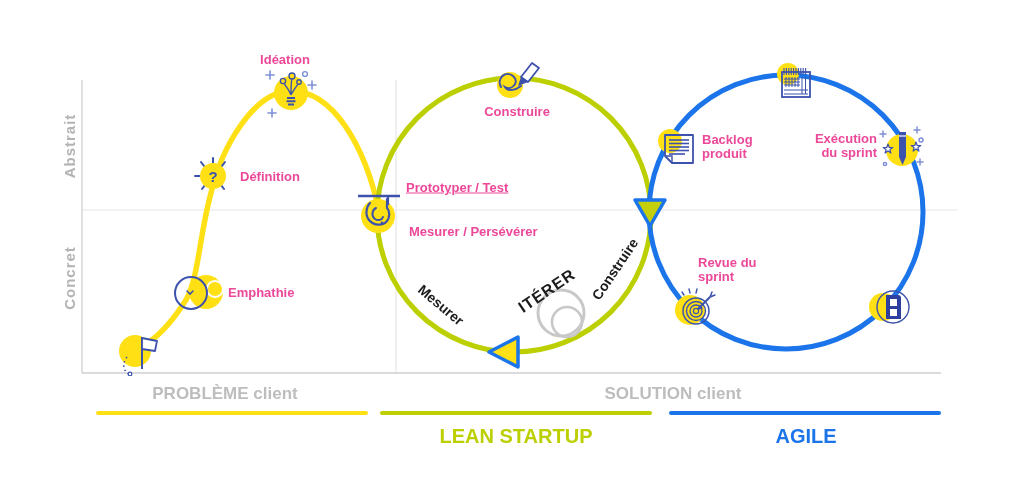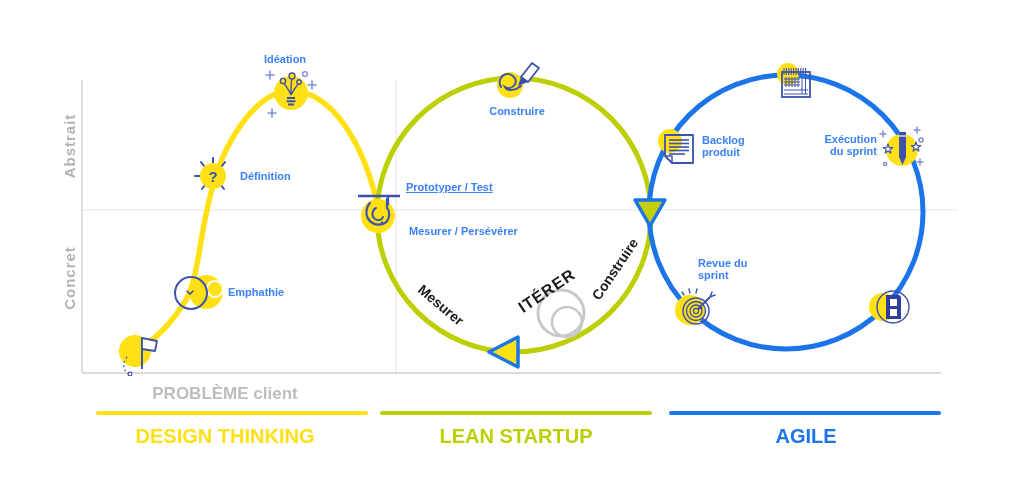--- a/index.html
+++ b/index.html
@@ -1,20 +1,20 @@
 <!DOCTYPE html>
 <html><head>
 <meta charset="utf-8">
 <style>
   html,body{margin:0;padding:0;background:#fff;}
   #stage{position:relative;width:1024px;height:495px;background:#fff;overflow:hidden;
          font-family:"Liberation Sans",sans-serif;}
   #stage svg{display:block;}
   .abs{position:absolute;}
-  .lbl{position:absolute;color:#3b82f6;font-weight:700;font-size:11px;white-space:nowrap;}
+  .lbl{position:absolute;color:#ec4899;font-weight:700;font-size:13px;white-space:nowrap;}
   .pre{white-space:pre-line;line-height:1.08;}
   .ctr{transform:translate(-50%,-50%);text-align:center;}
   .vctr{transform:translateY(-50%);}
   .rot{position:absolute;color:#1c1c1c;font-weight:700;font-size:14px;white-space:nowrap;}
   .axis-lbl{position:absolute;color:#b3b3b3;font-weight:700;font-size:15px;letter-spacing:1px;white-space:nowrap;
             transform:translate(-50%,-50%) rotate(-90deg);}
   .zone-lbl{position:absolute;color:#bdbdbd;font-weight:700;font-size:17px;white-space:nowrap;
             transform:translate(-50%,-50%);}
   .bar{position:absolute;height:4px;border-radius:2px;top:411px;}
   .method{position:absolute;font-weight:700;font-size:20px;white-space:nowrap;transform:translate(-50%,-50%);}
@@ -215,22 +215,22 @@
 produit</div>
   <div class="lbl pre vctr" style="left:698px;top:270px;">Revue du
 sprint</div>
   <div class="lbl pre vctr" style="right:147px;top:146px;text-align:right;">Exécution
 du sprint</div>
 
   <div class="axis-lbl" style="left:69px;top:146px;">Abstrait</div>
   <div class="axis-lbl" style="left:69px;top:278px;">Concret</div>
 
   <div class="zone-lbl" style="left:225px;top:394px;">PROBLÈME client</div>
+  <div class="zone-lbl" style="left:673px;top:394px;">SOLUTION client</div>
 
   <div class="bar" style="left:96px;width:272px;background:#FFE014;"></div>
   <div class="bar" style="left:380px;width:272px;background:#BCCF00;"></div>
   <div class="bar" style="left:669px;width:272px;background:#1B74EA;"></div>
 
-  <div class="method" style="left:225px;top:436px;color:#FFE014;">DESIGN THINKING</div>
   <div class="method" style="left:516px;top:436px;color:#BCCF00;">LEAN STARTUP</div>
   <div class="method" style="left:806px;top:436px;color:#1B74EA;">AGILE</div>
 
 </div>
 
 </body></html>

